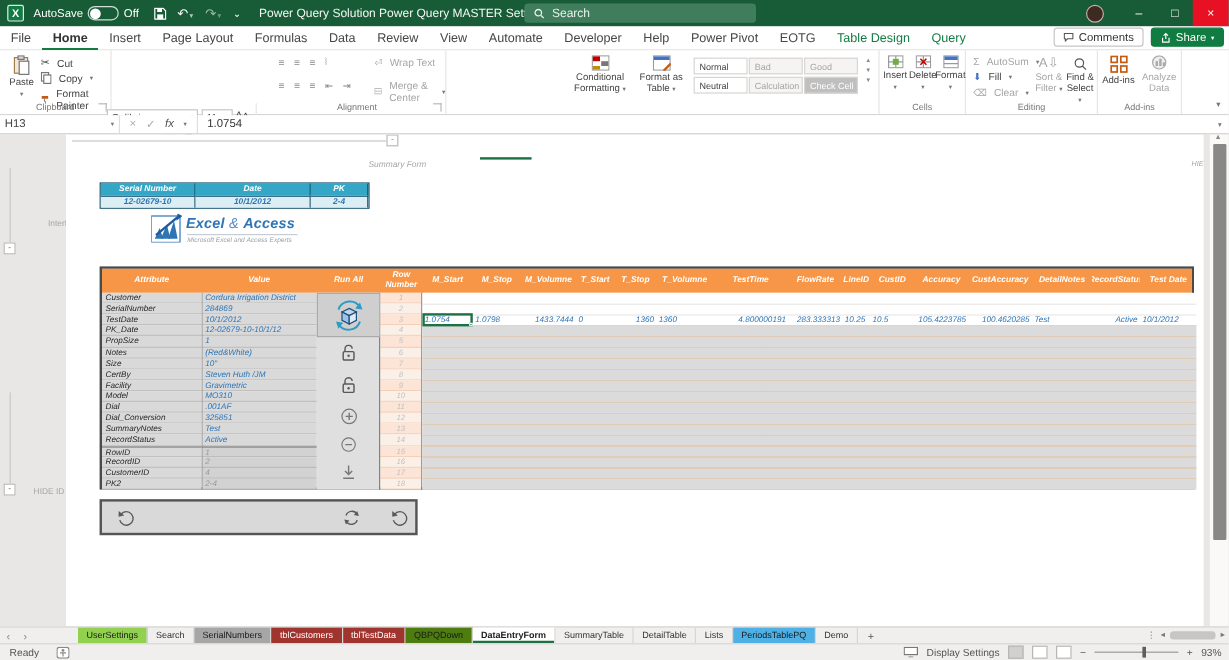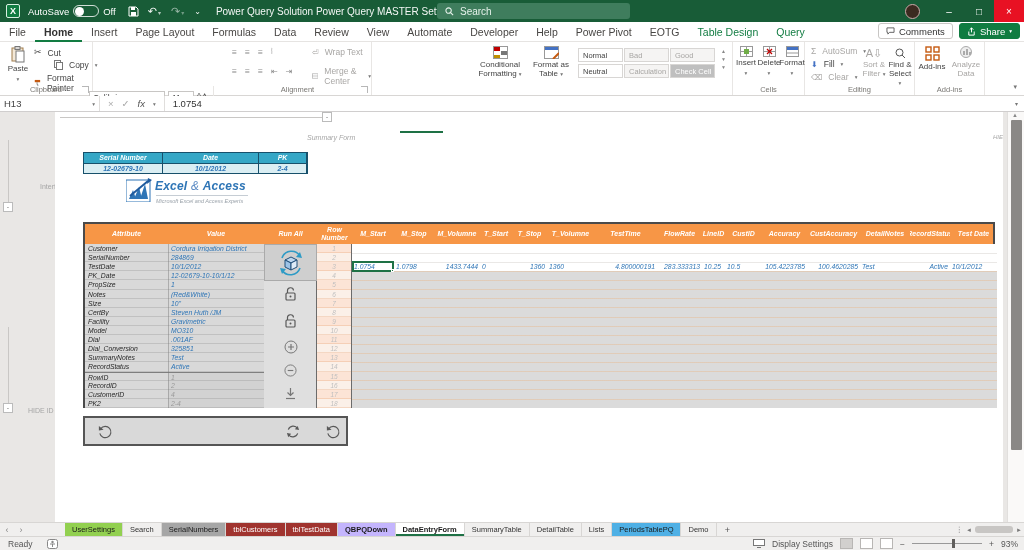--- a/index.html
+++ b/index.html
@@ -208,21 +208,21 @@
             <rect x="4" y="0.5" width="5" height="3" fill="#D8D6D4" stroke="#777"></rect>
             <rect x="5" y="5" width="8" height="11" fill="#fff" stroke="#777"></rect>
           </svg>
         <span>Paste</span>
           <span class="caret">▾</span>
       </div>
       <div class="row" style="position:absolute;left:34px;top:5px;">
           <span class="gicon" style="font-size:9px">✂</span>
           <span class="mini">Cut</span>
         </div>
-      <div class="row" style="position:absolute;left:34px;top:18px;margin-left:20px;">
+      <div class="row" style="position:absolute;left:34px;top:18px;">
         <svg width="9" height="10" viewBox="0 0 9 10">
             <rect x="0.5" y="0.5" width="6" height="7" fill="#fff" stroke="#777"></rect>
             <rect x="2.5" y="2.5" width="6" height="7" fill="#fff" stroke="#777"></rect>
           </svg>
         <span class="mini">Copy</span>
           <span class="caret">▾</span>
       </div>
       <div class="row" style="position:absolute;left:34px;top:31px;">
         <svg width="9" height="10" viewBox="0 0 9 10">
             <path d="M1 1h7v3H1z" fill="#C55A11"></path>
@@ -698,21 +698,21 @@
   <div id="tabbar">
     <span class="nav-a">‹</span>
     <span class="nav-a">›</span>
     <span style="width:14px;"></span>
     <div id="stabs" style="display:flex;padding-left:23px;">
         <div class="stab" style="background: rgb(146, 208, 80); color: rgb(26, 26, 26);">UserSettings</div>
         <div class="stab" style="color: rgb(51, 51, 51);">Search</div>
         <div class="stab" style="background: rgb(166, 166, 166); color: rgb(26, 26, 26);">SerialNumbers</div>
         <div class="stab" style="background: rgb(160, 52, 47); color: rgb(255, 255, 255);">tblCustomers</div>
         <div class="stab" style="background: rgb(160, 52, 47); color: rgb(255, 255, 255);">tblTestData</div>
-        <div class="stab" style="background: #c4b5fd; color: rgb(26, 26, 26); font-weight: bold;">QBPQDown</div>
+        <div class="stab" style="background: #4d7c0f; color: rgb(26, 26, 26);">QBPQDown</div>
         <div class="stab active" style="background: rgb(255, 255, 255); color: rgb(26, 26, 26);">DataEntryForm</div>
         <div class="stab" style="color: rgb(51, 51, 51);">SummaryTable</div>
         <div class="stab" style="color: rgb(51, 51, 51);">DetailTable</div>
         <div class="stab" style="color: rgb(51, 51, 51);">Lists</div>
         <div class="stab" style="background: rgb(79, 176, 229); color: rgb(26, 26, 26);">PeriodsTablePQ</div>
         <div class="stab" style="color: rgb(51, 51, 51);">Demo</div>
       </div>
     <span class="nav-a" style="width:22px;color:#555;">+</span>
     <div id="tab-right">
       <span>⋮</span>

